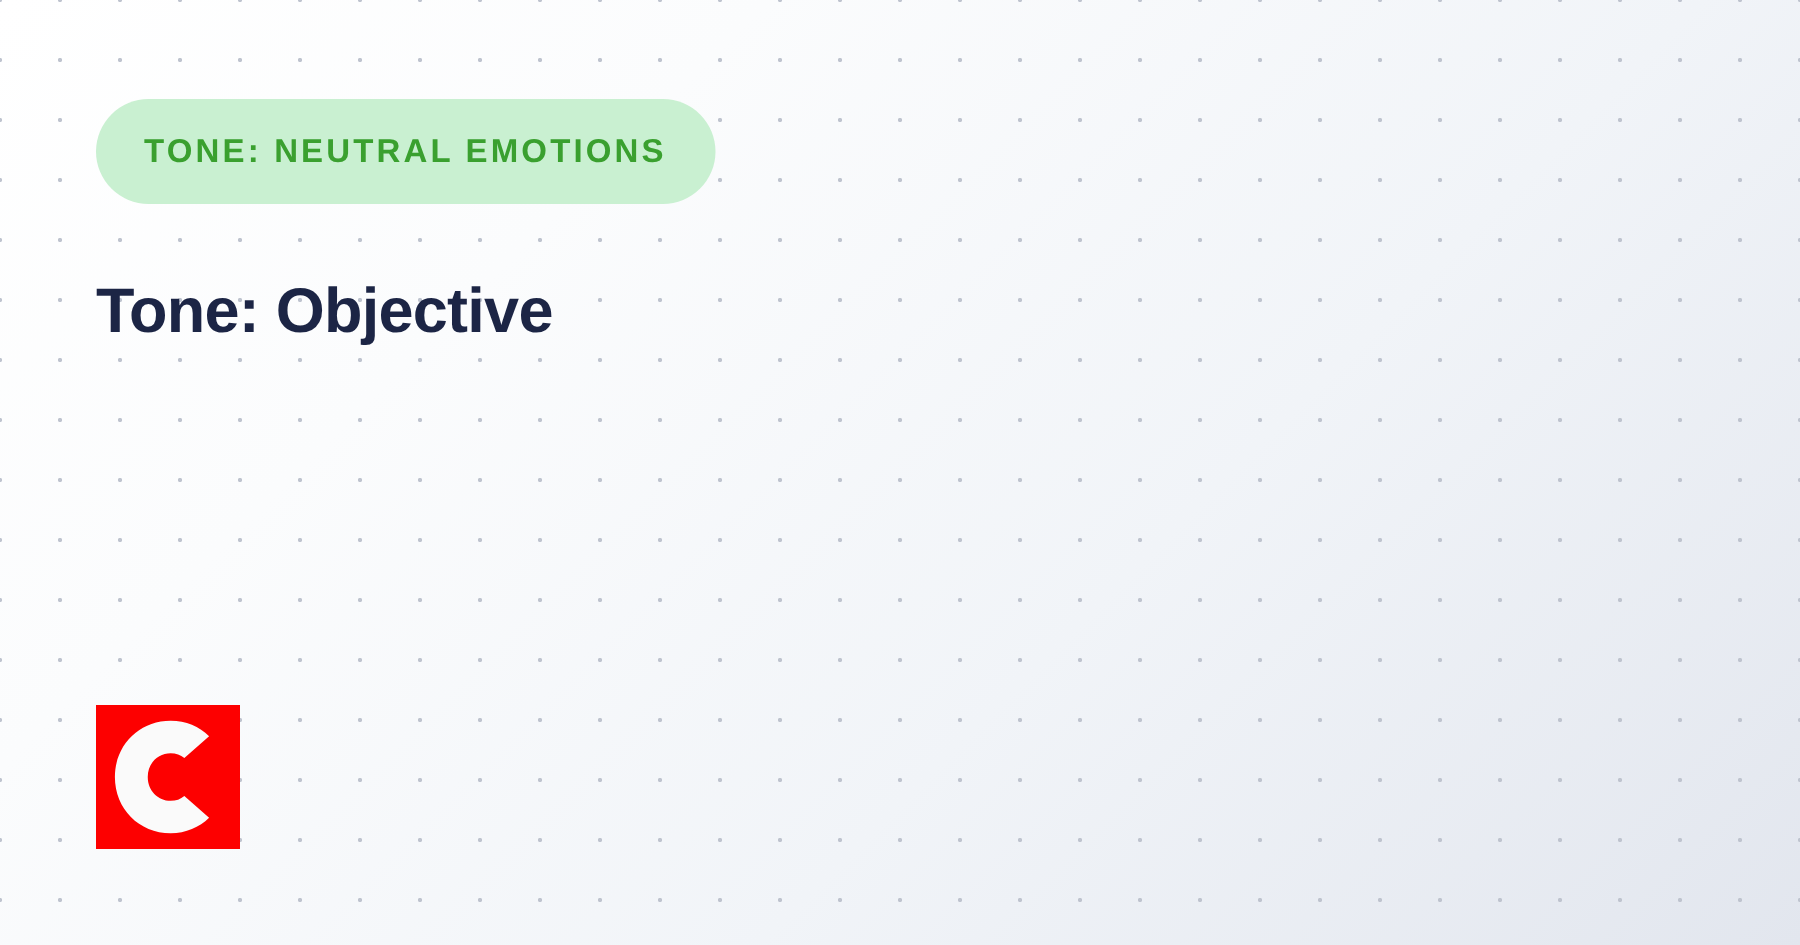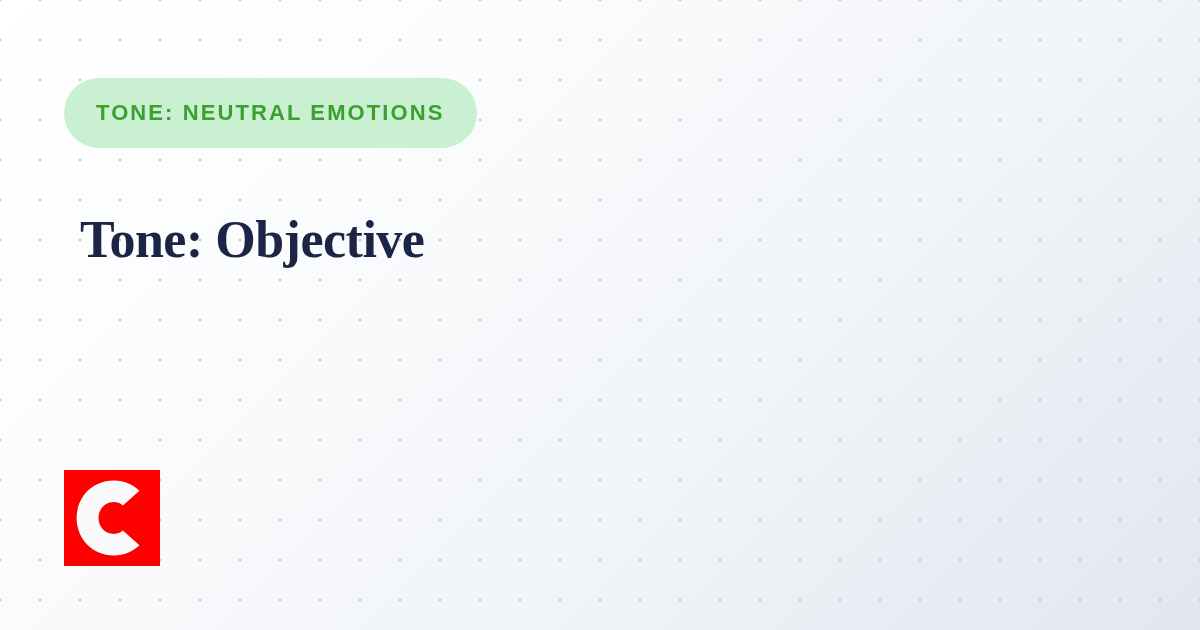--- a/index.html
+++ b/index.html
@@ -29,21 +29,21 @@
     inset: 0;
     background-image: radial-gradient(circle at center, #bfc4cf 1.25px, rgba(191,196,207,0) 1.6px);
     background-size: 40px 40px;
     background-position: 20px 20px;
     pointer-events: none;
   }
 
   .content {
     position: absolute;
     left: 64px;
-    top: 78px;
+    top: 66px;
     right: 64px;
   }
 
   .badge {
     display: inline-flex;
     align-items: center;
     justify-content: center;
     height: 70px;
     padding: 0 32px;
     border-radius: 999px;
@@ -53,29 +53,28 @@
   .badge-label {
     font-size: 22px;
     font-weight: bold;
     letter-spacing: 2.1px;
     color: #3aa02f;
     line-height: 1;
     white-space: nowrap;
   }
 
   .headline {
-    margin: 16px;
+    margin: 0;
     padding-top: 48px;
-    font-size: 52px;
+    font-size: 42px;
     font-weight: bold;
     letter-spacing: -0.5px;
     line-height: 1.08;
     color: #1c2545;
     white-space: nowrap;
-    font-family: Liberation Serif, serif;
   }
 
   .logo {
     position: absolute;
     left: 64px;
     top: 470px;
     width: 96px;
     height: 96px;
     background: #fd0000;
     display: block;

